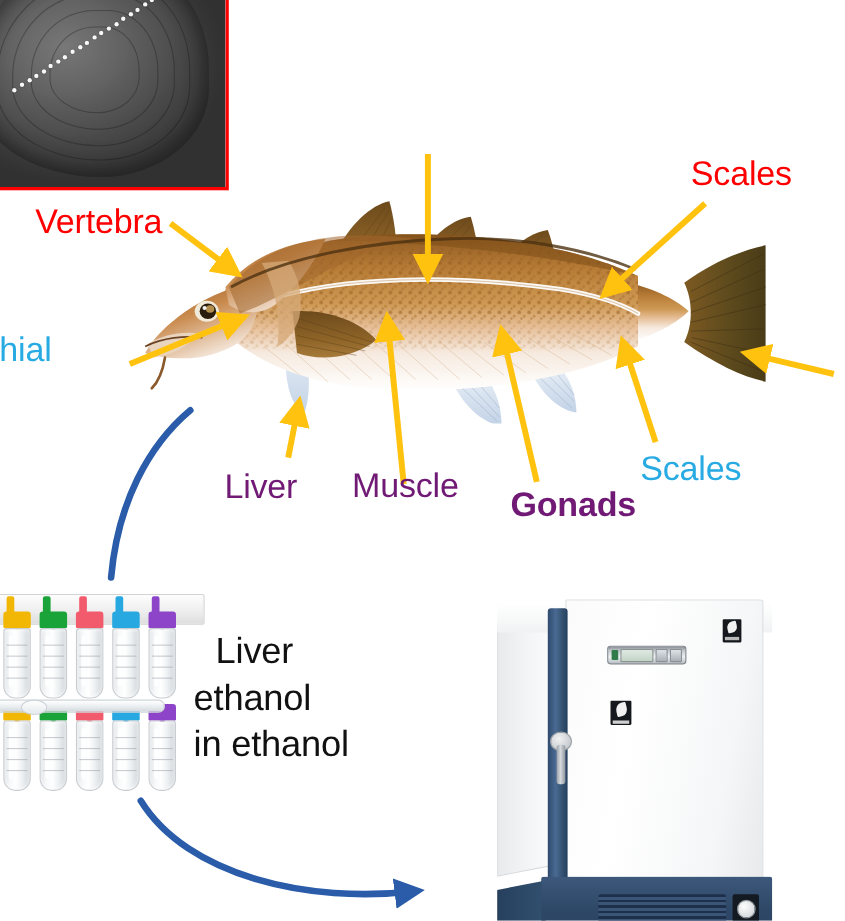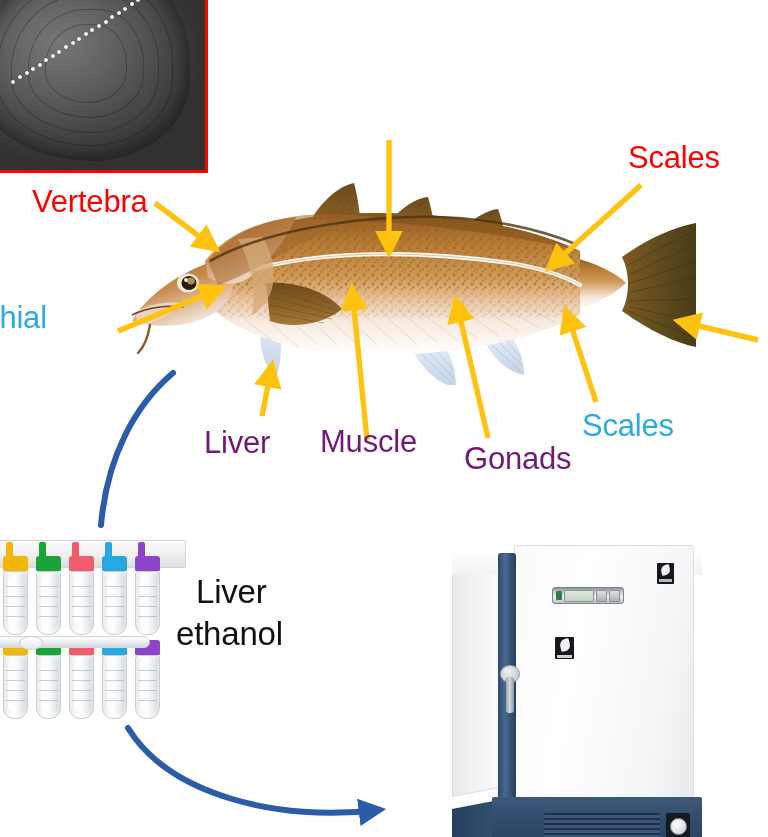--- a/index.html
+++ b/index.html
@@ -565,20 +565,21 @@
 
 
   <div class="label lbl-red" style="left:628px; top:142px; font-size:31px;">Scales</div>
 
   <div class="label lbl-cyan" style="left:-50px; top:302px; font-size:31px;">anchial</div>
 
   <div class="label lbl-blue" style="left:204px; top:427px; font-size:31px;">Liver</div>
 
   <div class="label lbl-blue" style="left:320px; top:426px; font-size:31px;">Muscle</div>
 
-  <div class="label lbl-blue" style="left:464px; top:443px; font-size:31px;">Gonads</div>
+  <div class="label lbl-blue" style="left:464px; top:443px; font-size:31px;font-weight:bold;">Gonads</div>
 
   <div class="label lbl-cyan" style="left:582px; top:410px; font-size:31px;">Scales</div>
 
   <div class="label lbl-black" style="left:196px; top:575px; font-size:33px;">Liver</div>
   <div class="label lbl-black" style="left:176px; top:617px; font-size:33px;">ethanol</div>
+  <div class="label lbl-black" style="left:176px; top:659px; font-size:33px;">in ethanol</div>
 
 </div>
 
 </body></html>

